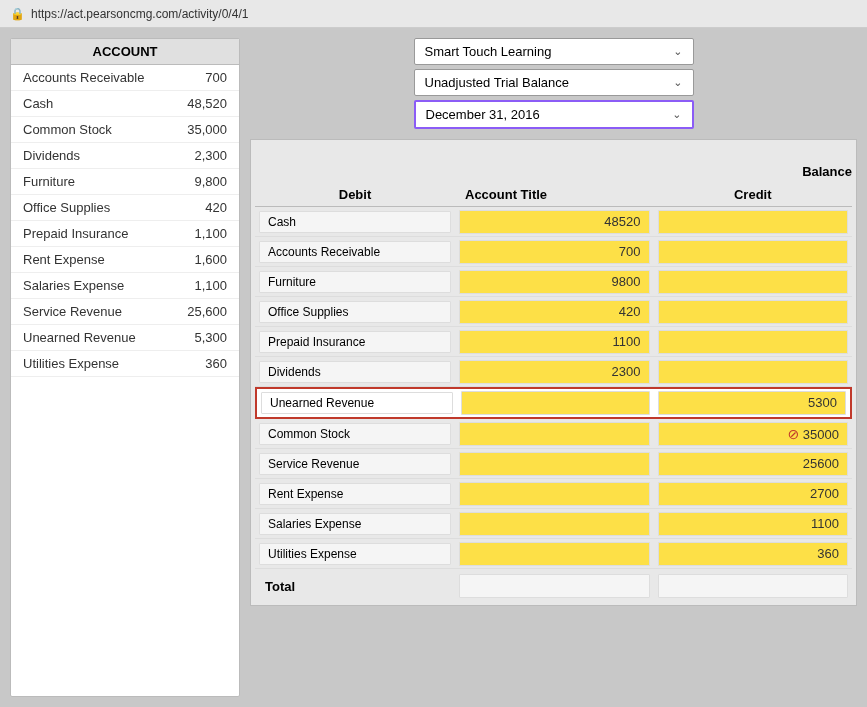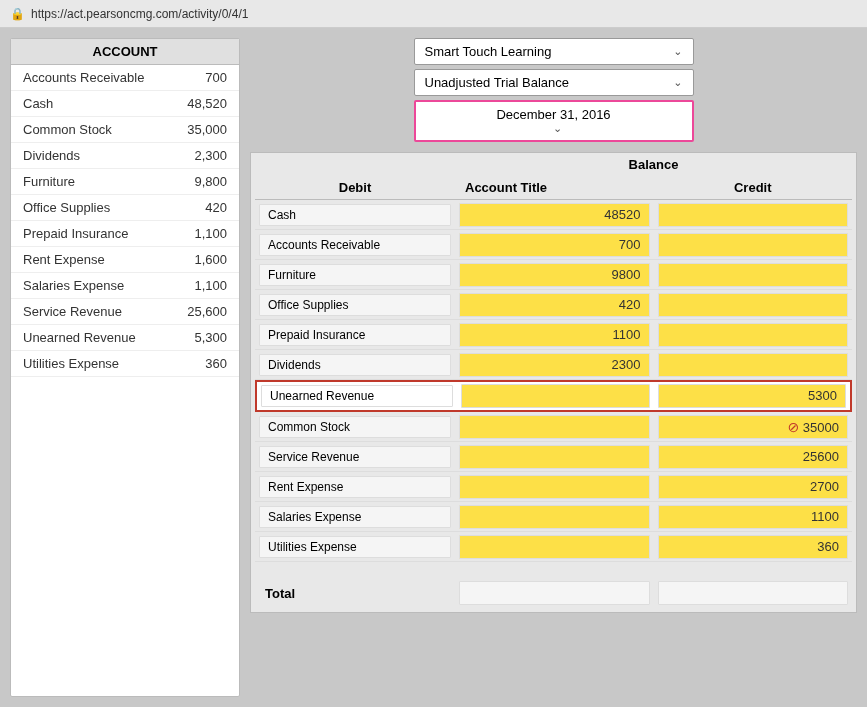--- a/index.html
+++ b/index.html
@@ -88,22 +88,21 @@
       border-radius: 2px;
       padding: 5px 10px;
       font-size: 13px;
       width: 280px;
       display: flex;
       justify-content: space-between;
       align-items: center;
       cursor: pointer;
     }
     .dropdown-box.date-box {
-      border: 2px solid #ec4899;
-      flex-direction: column;
+      border: 2px solid #8b5cf6;
     }
     .chevron {
       font-size: 11px;
       color: #555;
       margin-left: 8px;
     }
     .col-headers {
       display: grid;
       grid-template-columns: 200px 1fr 1fr;
       padding: 2px 0;
@@ -159,21 +158,21 @@
       font-size: 13px;
     }
     .cell.value-cell.has-value {
       color: #333;
     }
     .total-row {
       display: grid;
       grid-template-columns: 200px 1fr 1fr;
       align-items: center;
       min-height: 30px;
-      margin-top: 16px;
+      margin-top: 2px;
     }
     .total-label {
       font-weight: bold;
       padding-left: 10px;
       font-size: 13px;
     }
     .total-cell {
       background: #f5f5f5;
       border: 1px solid #ddd;
       margin: 2px 4px;
@@ -274,21 +273,21 @@
           <span>December 31, 2016</span>
           <span class="chevron">⌄</span>
         </div>
       </div>
     </div>
 
     <div class="table-outer">
 
       <div style="display:grid; grid-template-columns: 200px 1fr 1fr; margin-bottom:2px;">
         <div></div>
-        <div style="text-align:center; font-weight:bold; font-size:13px; grid-column:2/4; padding-bottom:2px;">Balance</div>
+        <div style="text-align:right; font-weight:bold; font-size:13px; grid-column:2/4; padding-bottom:2px;margin-top:20px;">Balance</div>
       </div>
       <div class="col-headers">
         <div class="col-header">Debit</div>
         <div class="col-header account-col">Account Title</div>
         <div class="col-header">Credit</div>
       </div>
 
       <div class="table-body" id="table-body">
           <div class="table-row">
             <div class="cell account-cell">Cash</div>

